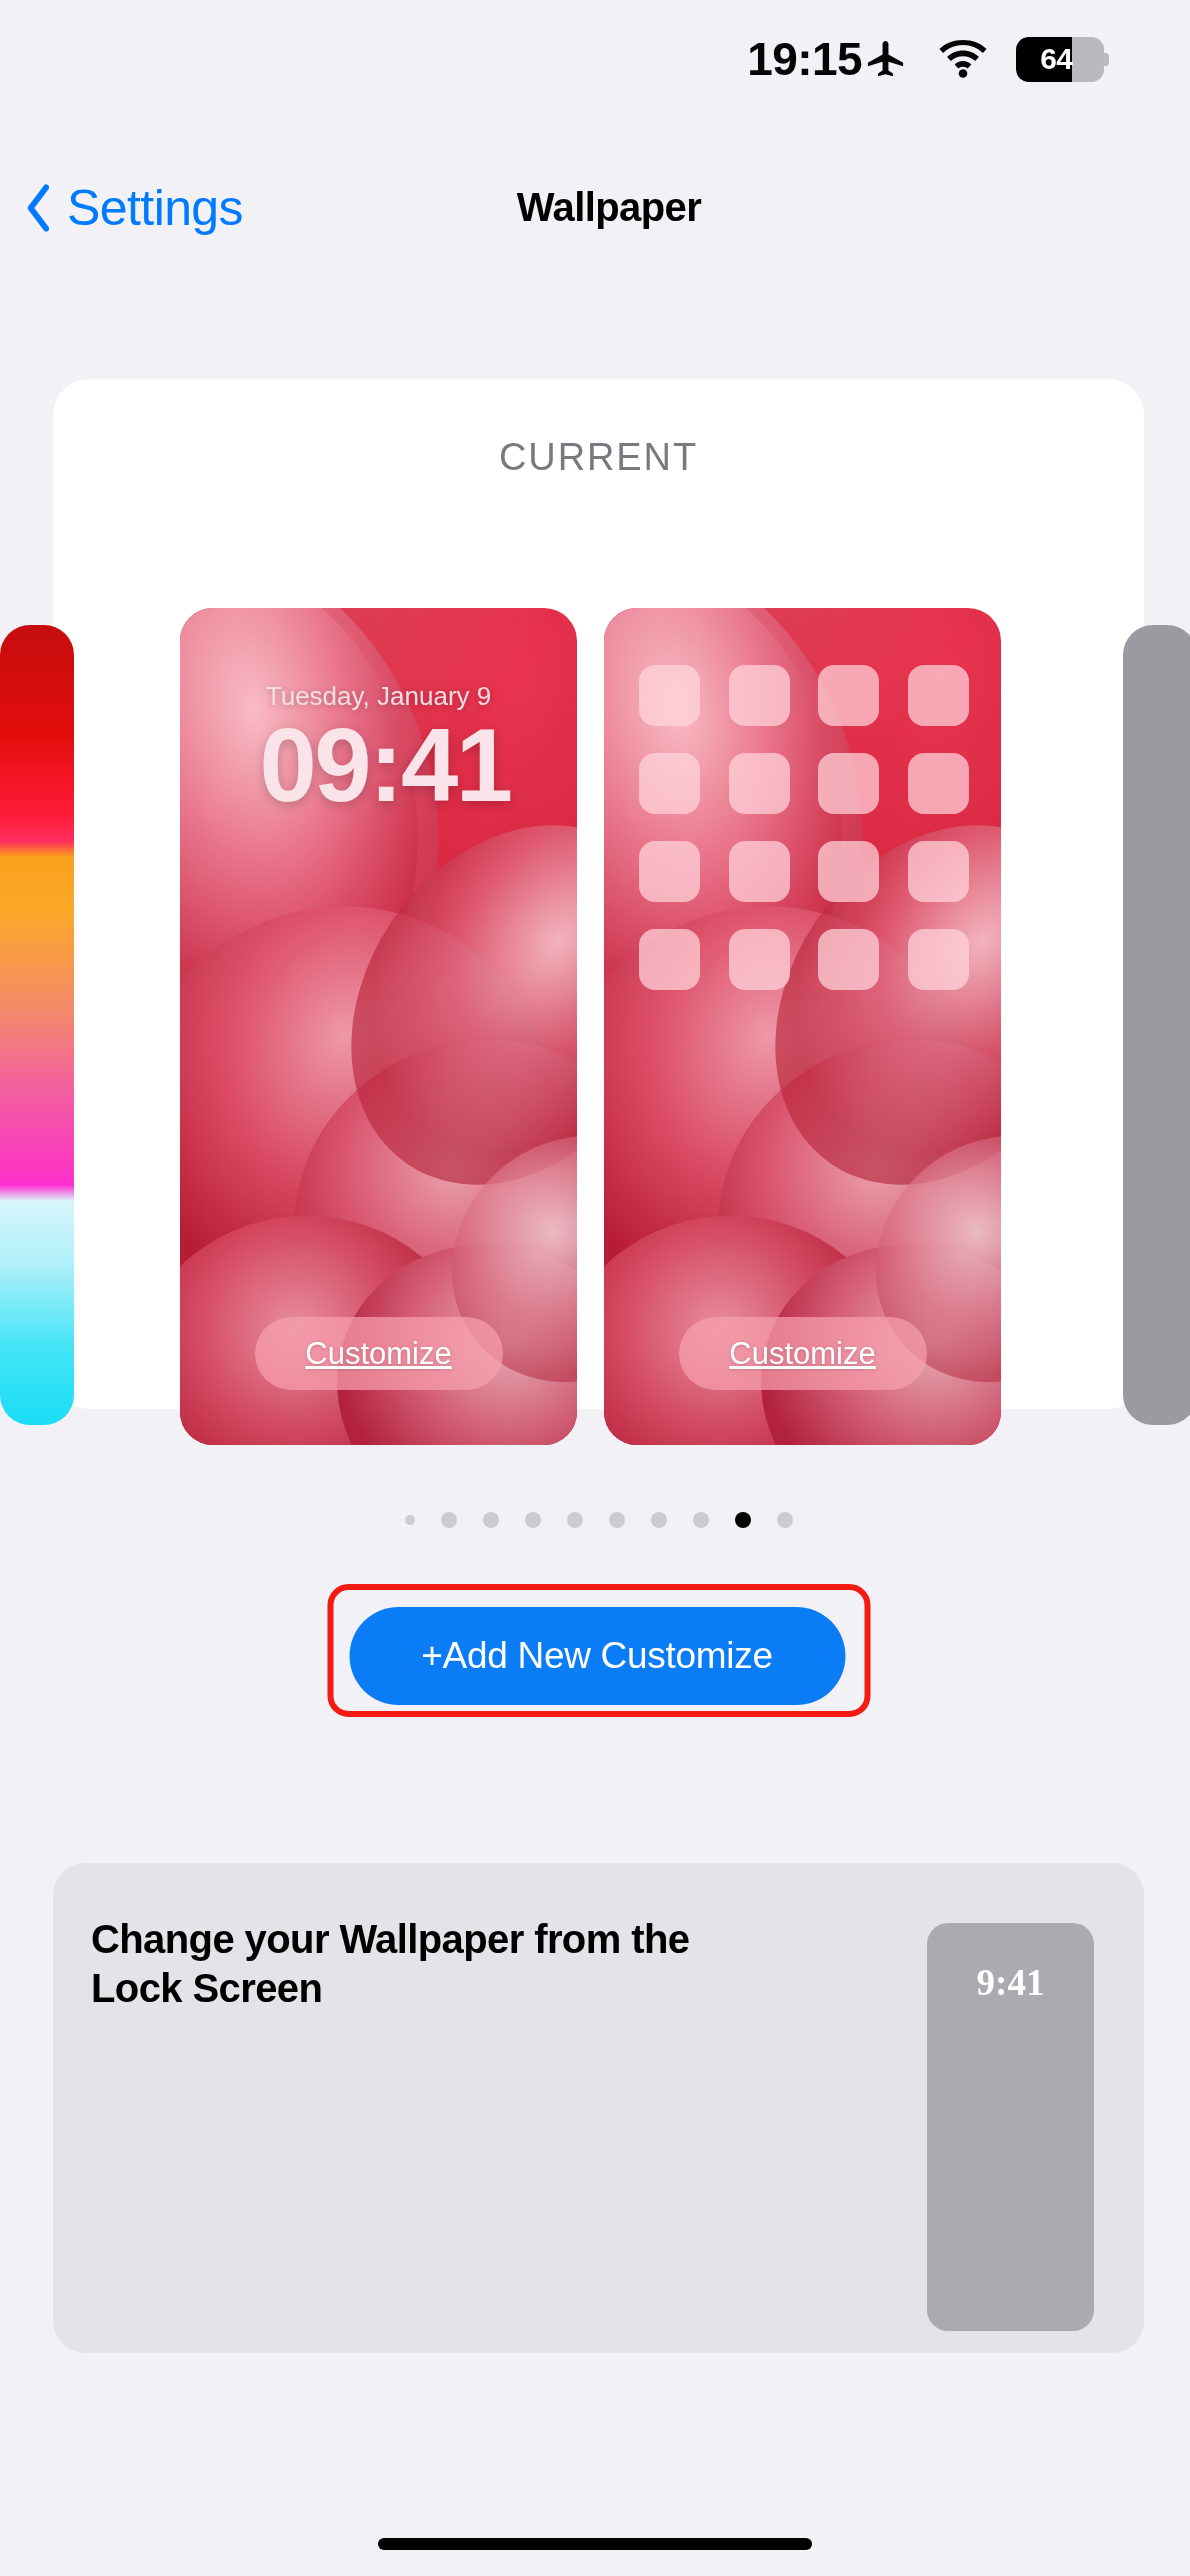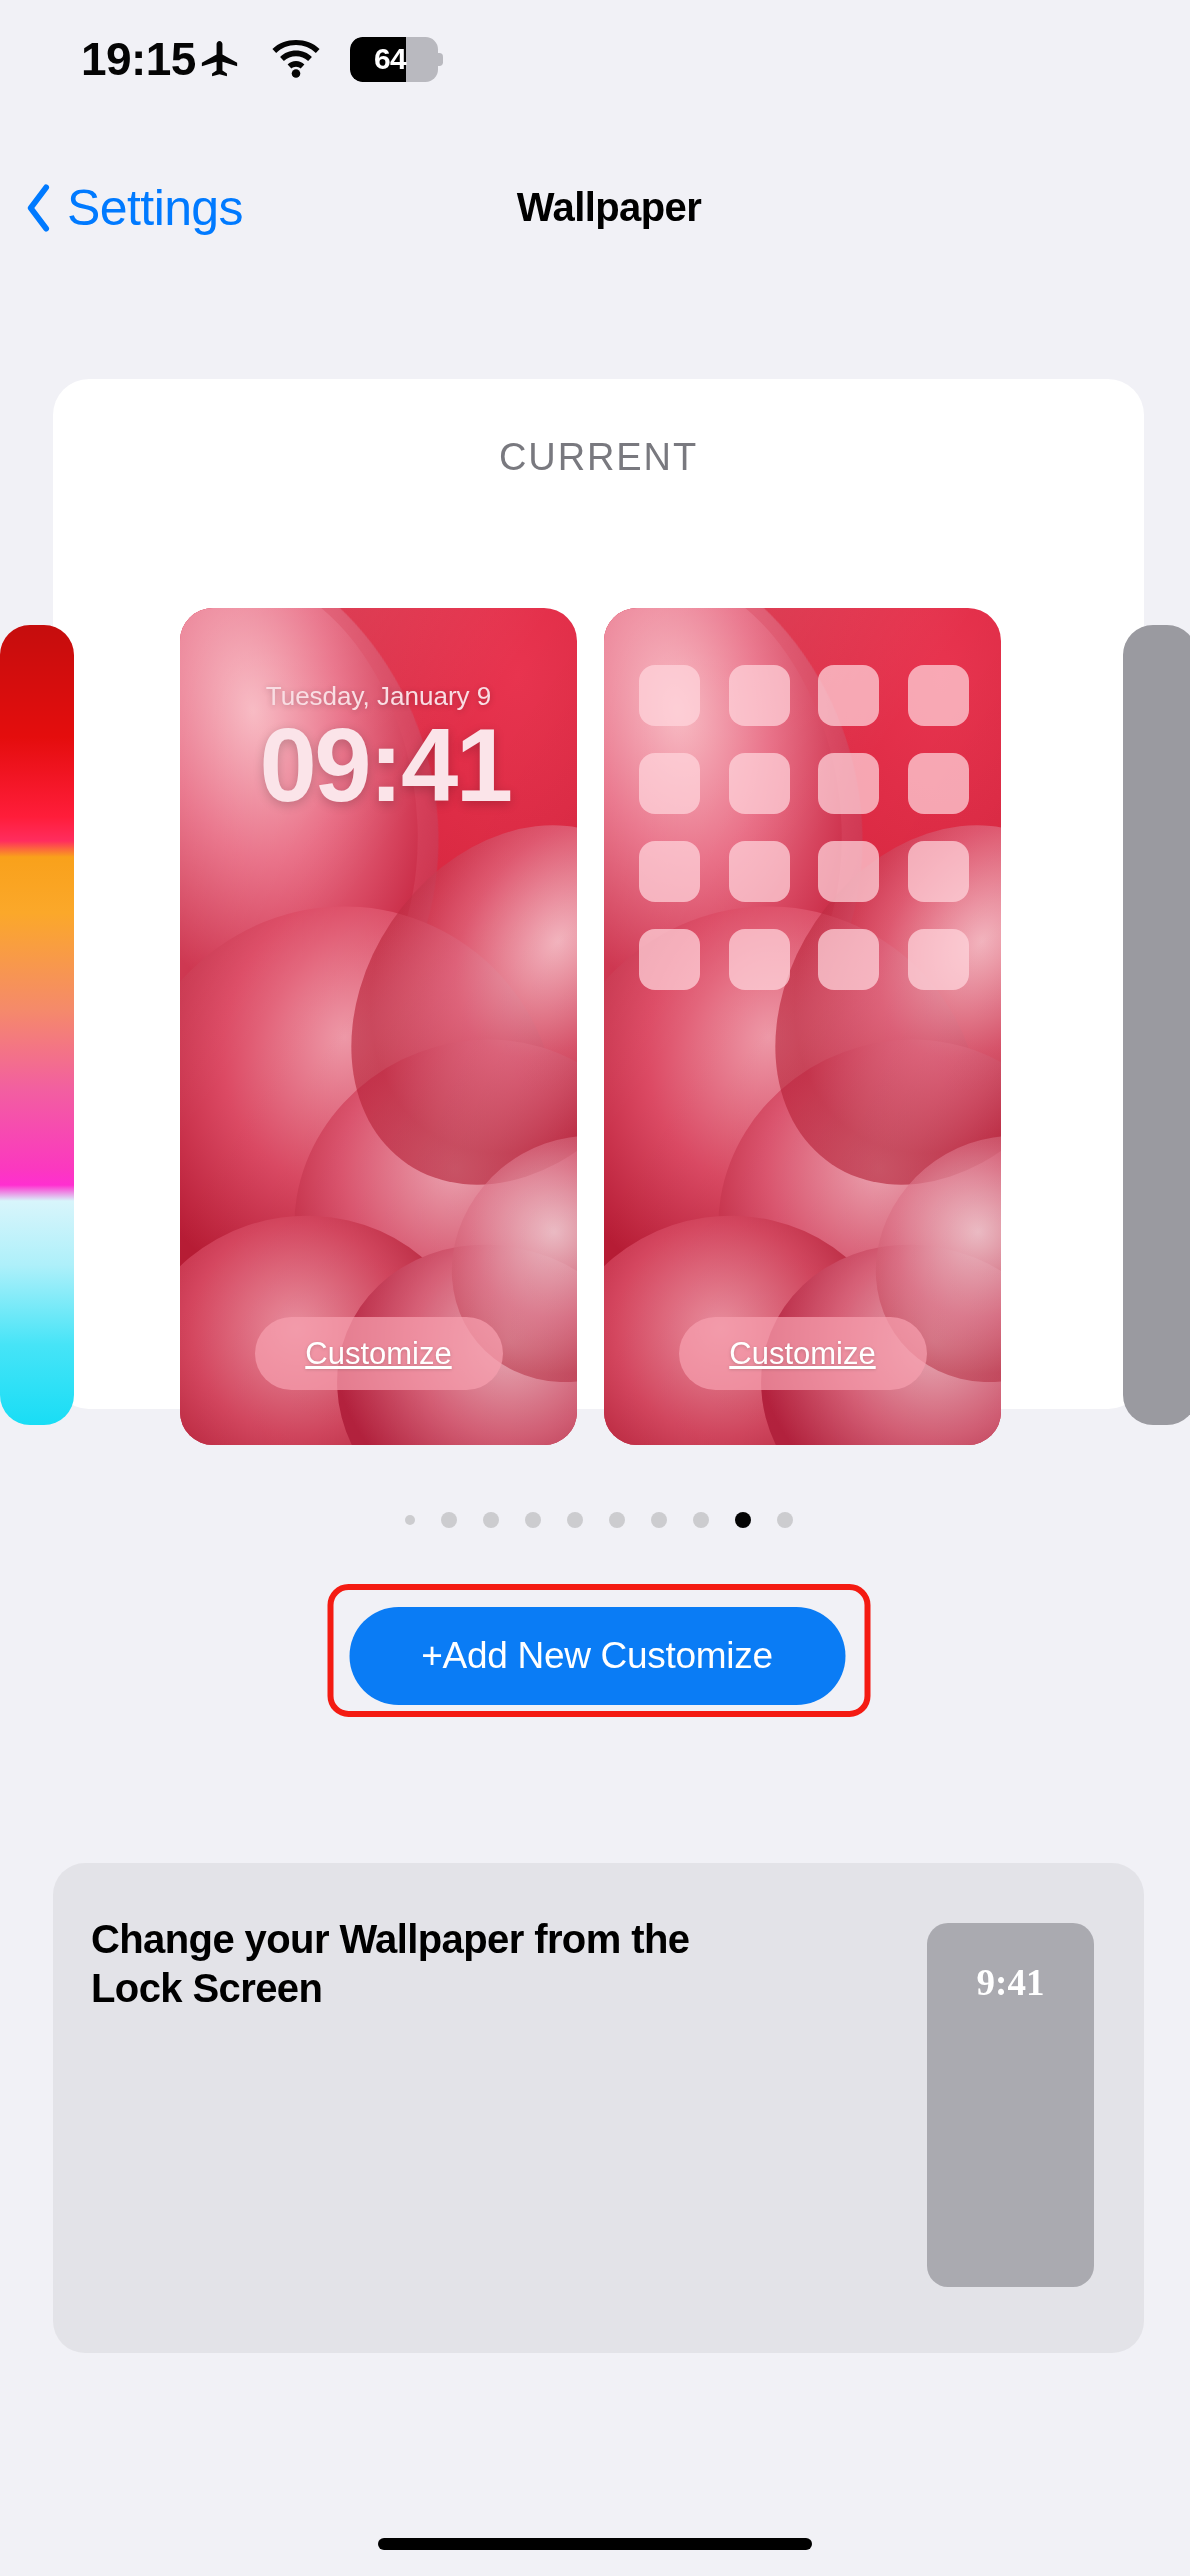--- a/index.html
+++ b/index.html
@@ -7,21 +7,21 @@
   body {
     background:#f1f1f6;
     font-family:"Liberation Sans", sans-serif;
     overflow:hidden;
     position:relative;
   }
 
   
   .status-bar{
     position:absolute; top:0; left:0; width:1190px; height:105px;
-    display:flex; align-items:center; justify-content:flex-start;
+    display:flex; align-items:center; justify-content:flex-end;
     padding:0 81px;
   }
   .status-time{
     font-size:46px; font-weight:bold; color:#050505;
     letter-spacing:-0.6px; margin-top:13.6px;
   }
   .status-right{ display:flex; align-items:center; gap:28.5px; margin-top:13.6px; }
   .svg-ic{ display:block; }
 
   
@@ -228,21 +228,21 @@
   .info-title{
     font-size:40px; font-weight:bold; color:#000;
     line-height:1.22; letter-spacing:-0.6px;
   }
   .info-body{
     margin-top:25px; font-size:37px; color:#79797f;
     line-height:1.33; letter-spacing:-0.3px;
   }
   .info-thumb{
     position:absolute; right:50px; top:60px;
-    width:167px; height:364px;
+    width:167px; height:408px;
     background:#aaaab0; border-radius:21px;padding-left:16px;
   }
   .info-thumb-time{
     position:absolute; top:38px; left:0; width:100%;
     text-align:center; font-size:37px; font-weight:bold;
     color:#fff; font-family:"Liberation Serif", serif;
   }
 
   
   .home-ind{

